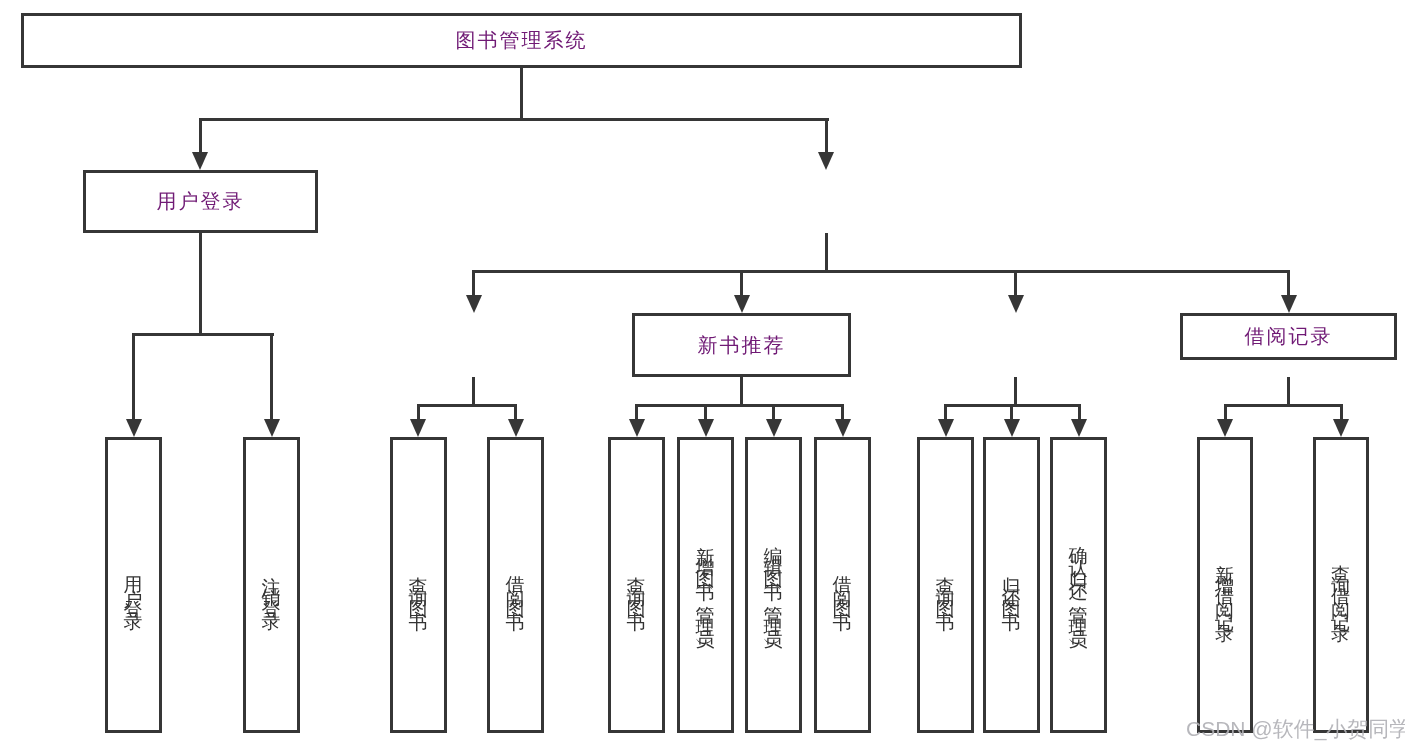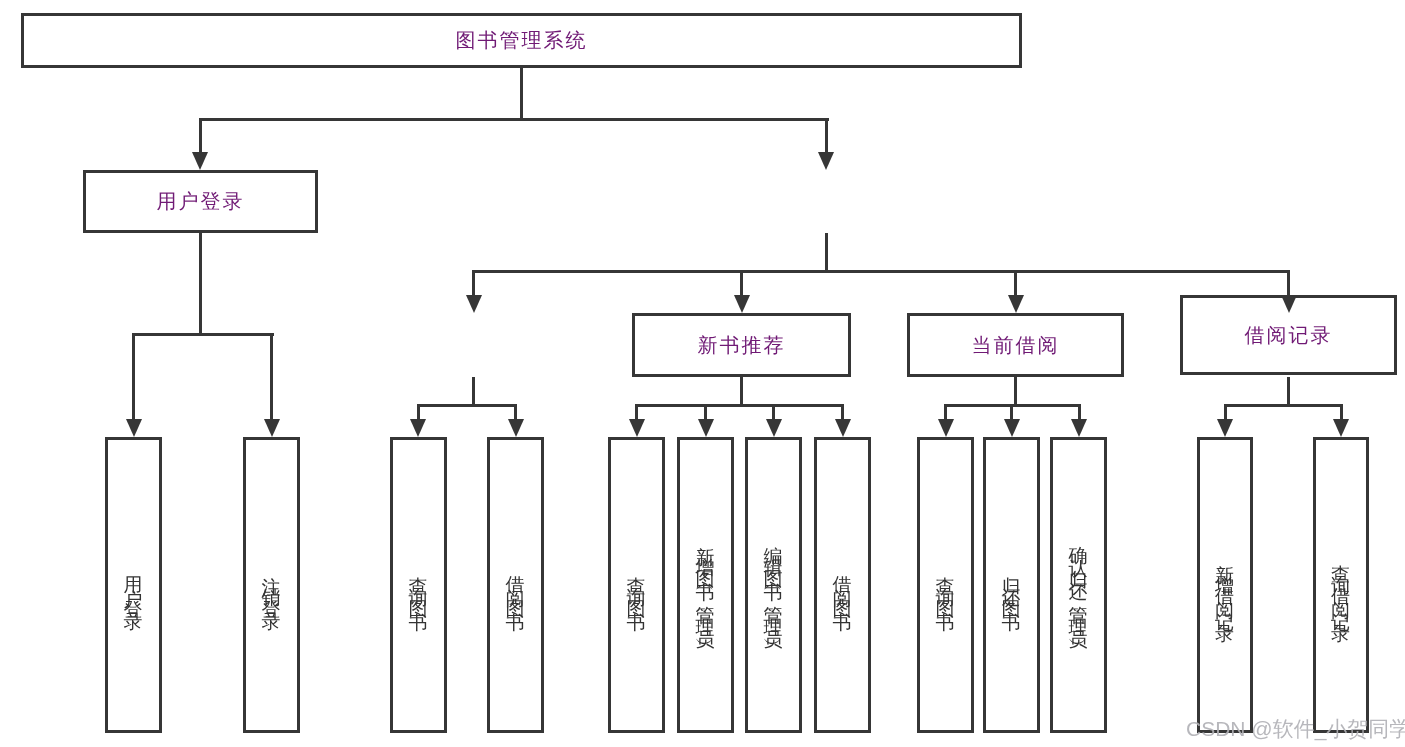--- a/index.html
+++ b/index.html
@@ -72,24 +72,21 @@
     <span class="hlabel">图书管理系统</span>
   </div>
 
   <div class="box" style="left:83px; top:170px; width:235px; height:63px;">
     <span class="hlabel">用户登录</span>
   </div>
 
   <div class="box" style="left:632px; top:313px; width:219px; height:64px;">
     <span class="hlabel">新书推荐</span>
   </div>
-  <div class="box" style="left:907px; top:313px; width:217px; height:64px;">
-    <span class="hlabel">当前借阅</span>
-  </div>
-  <div class="box" style="left:1180px; top:295px; width:217px; height:80px;align-items:center;">
+  <div class="box" style="left:1180px; top:313px; width:217px; height:47px;align-items:center;">
     <span class="hlabel">借阅记录</span>
   </div>
 
   <div class="box leaf" style="left:105px;">
     <span class="vtext">用户登录</span>
   </div>
   <div class="box leaf" style="left:243px;">
     <span class="vtext">注销登录</span>
   </div>
 

